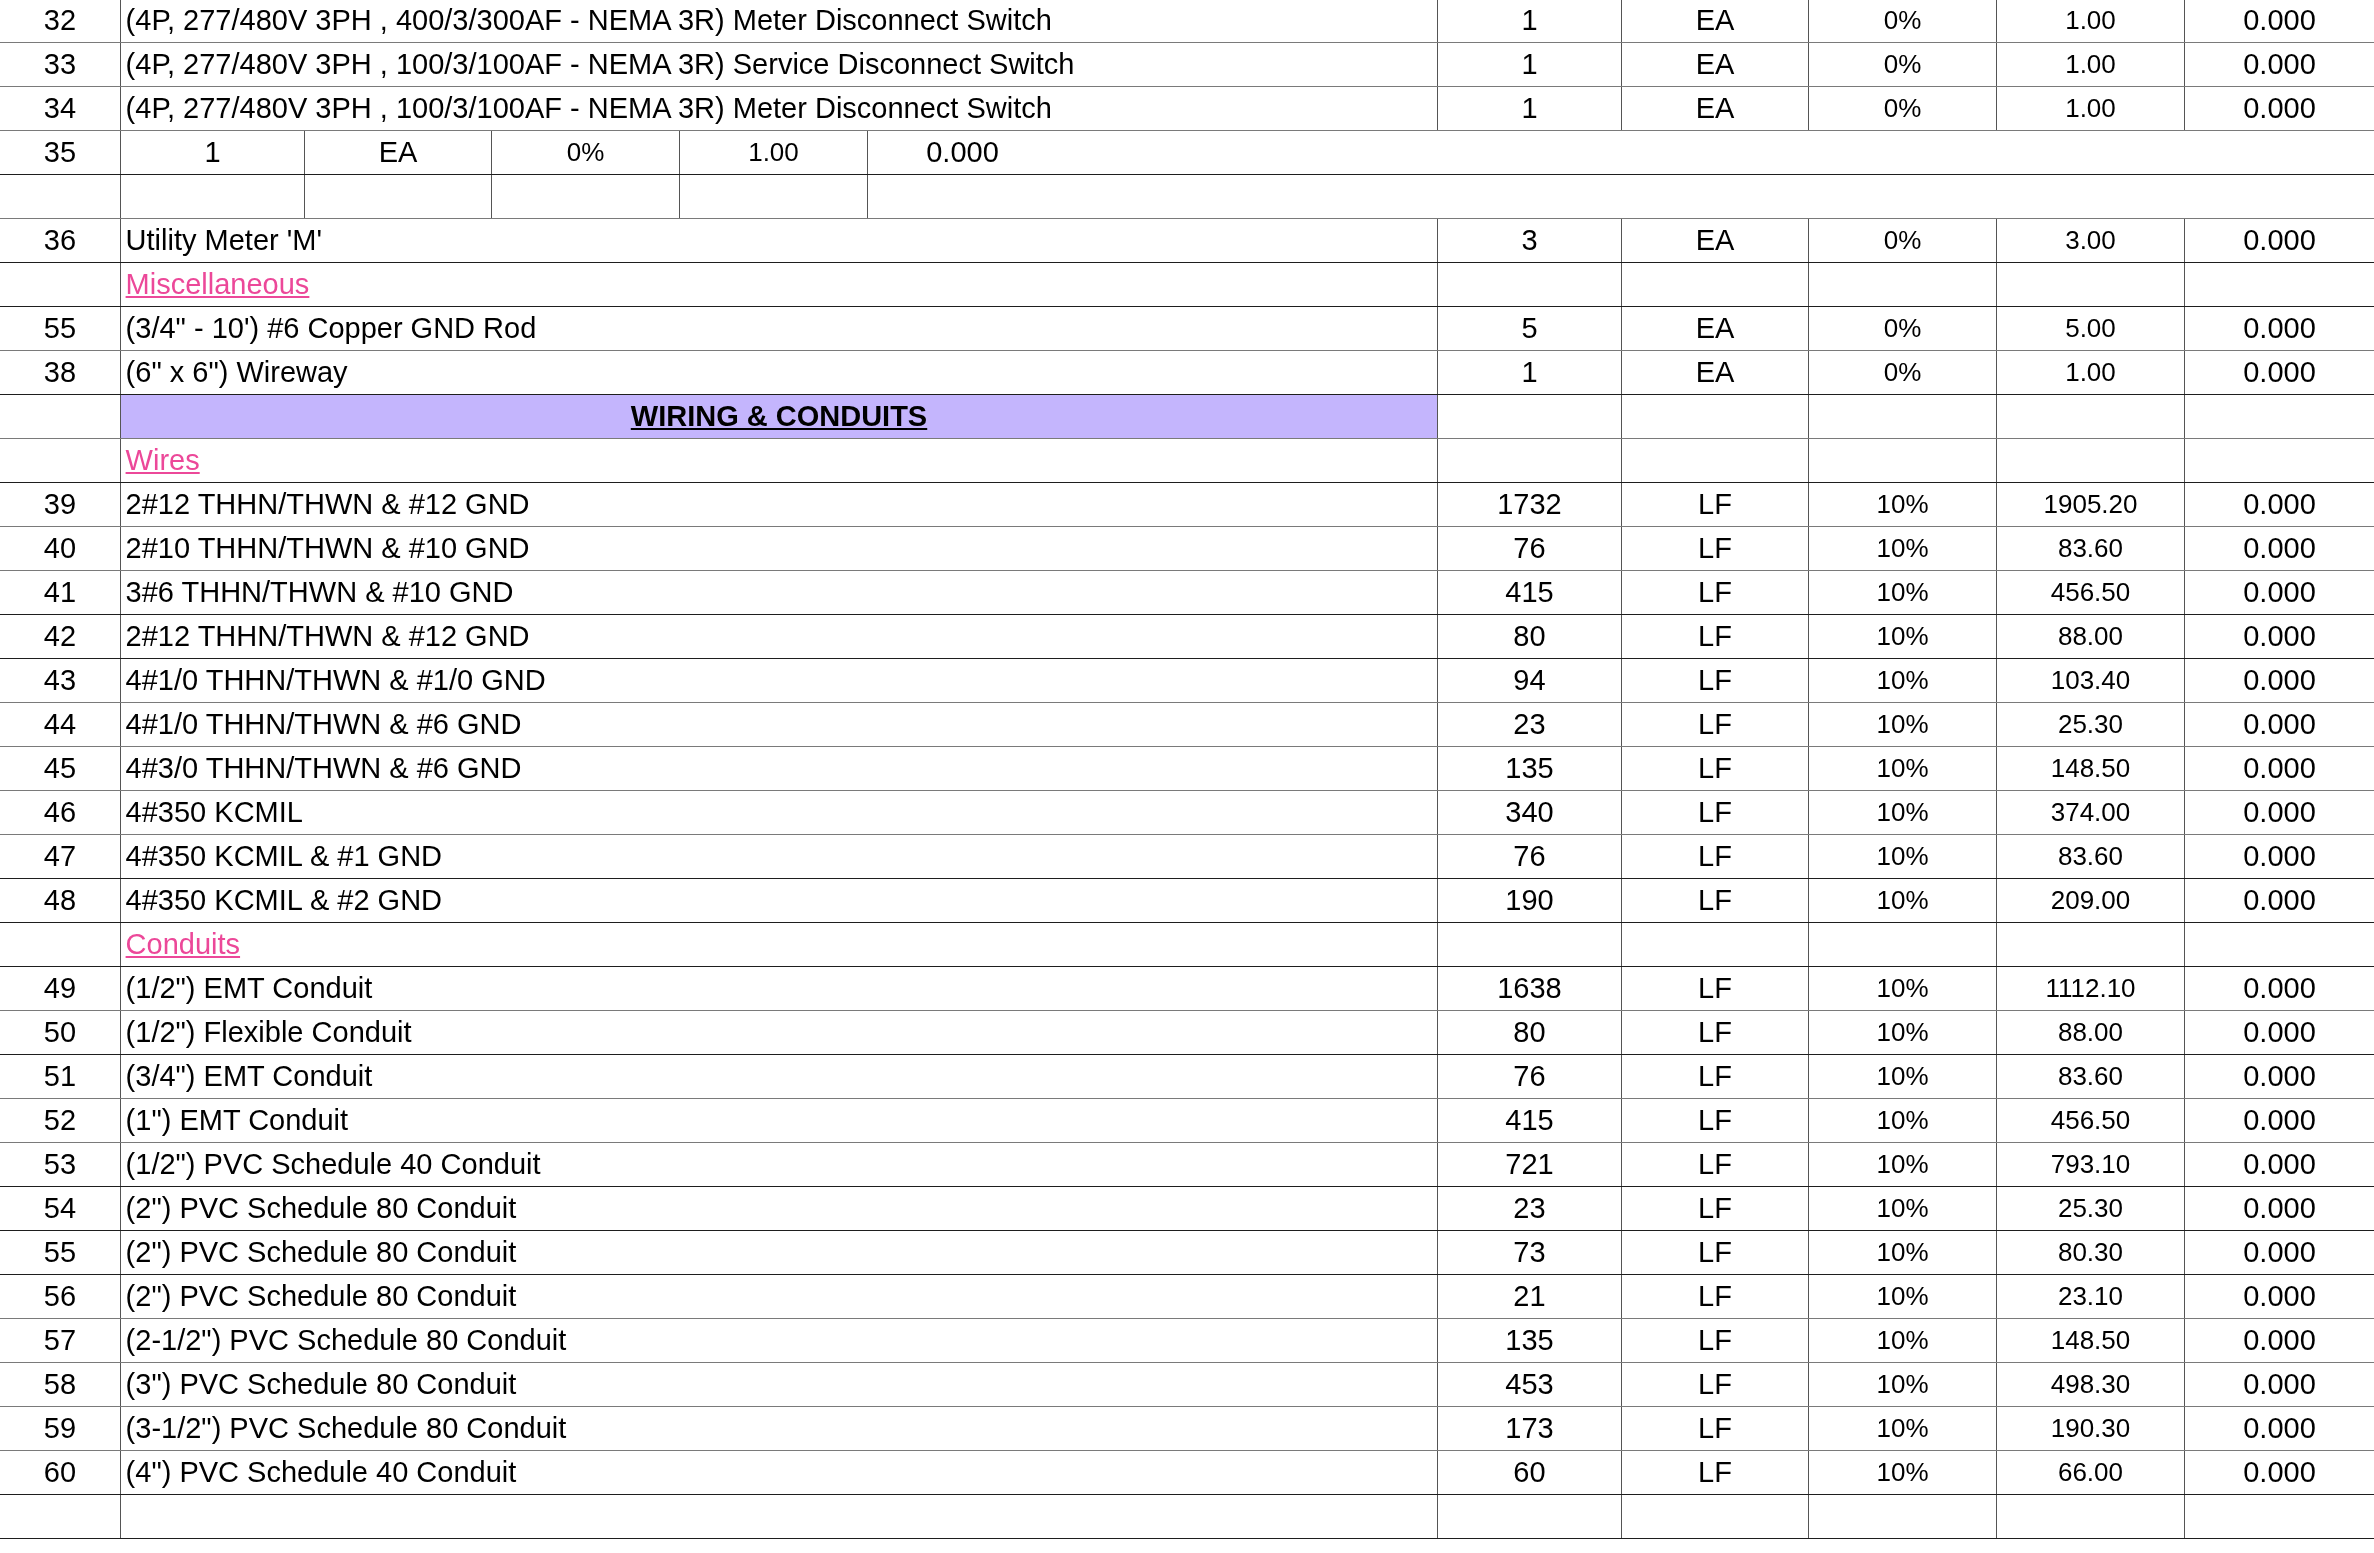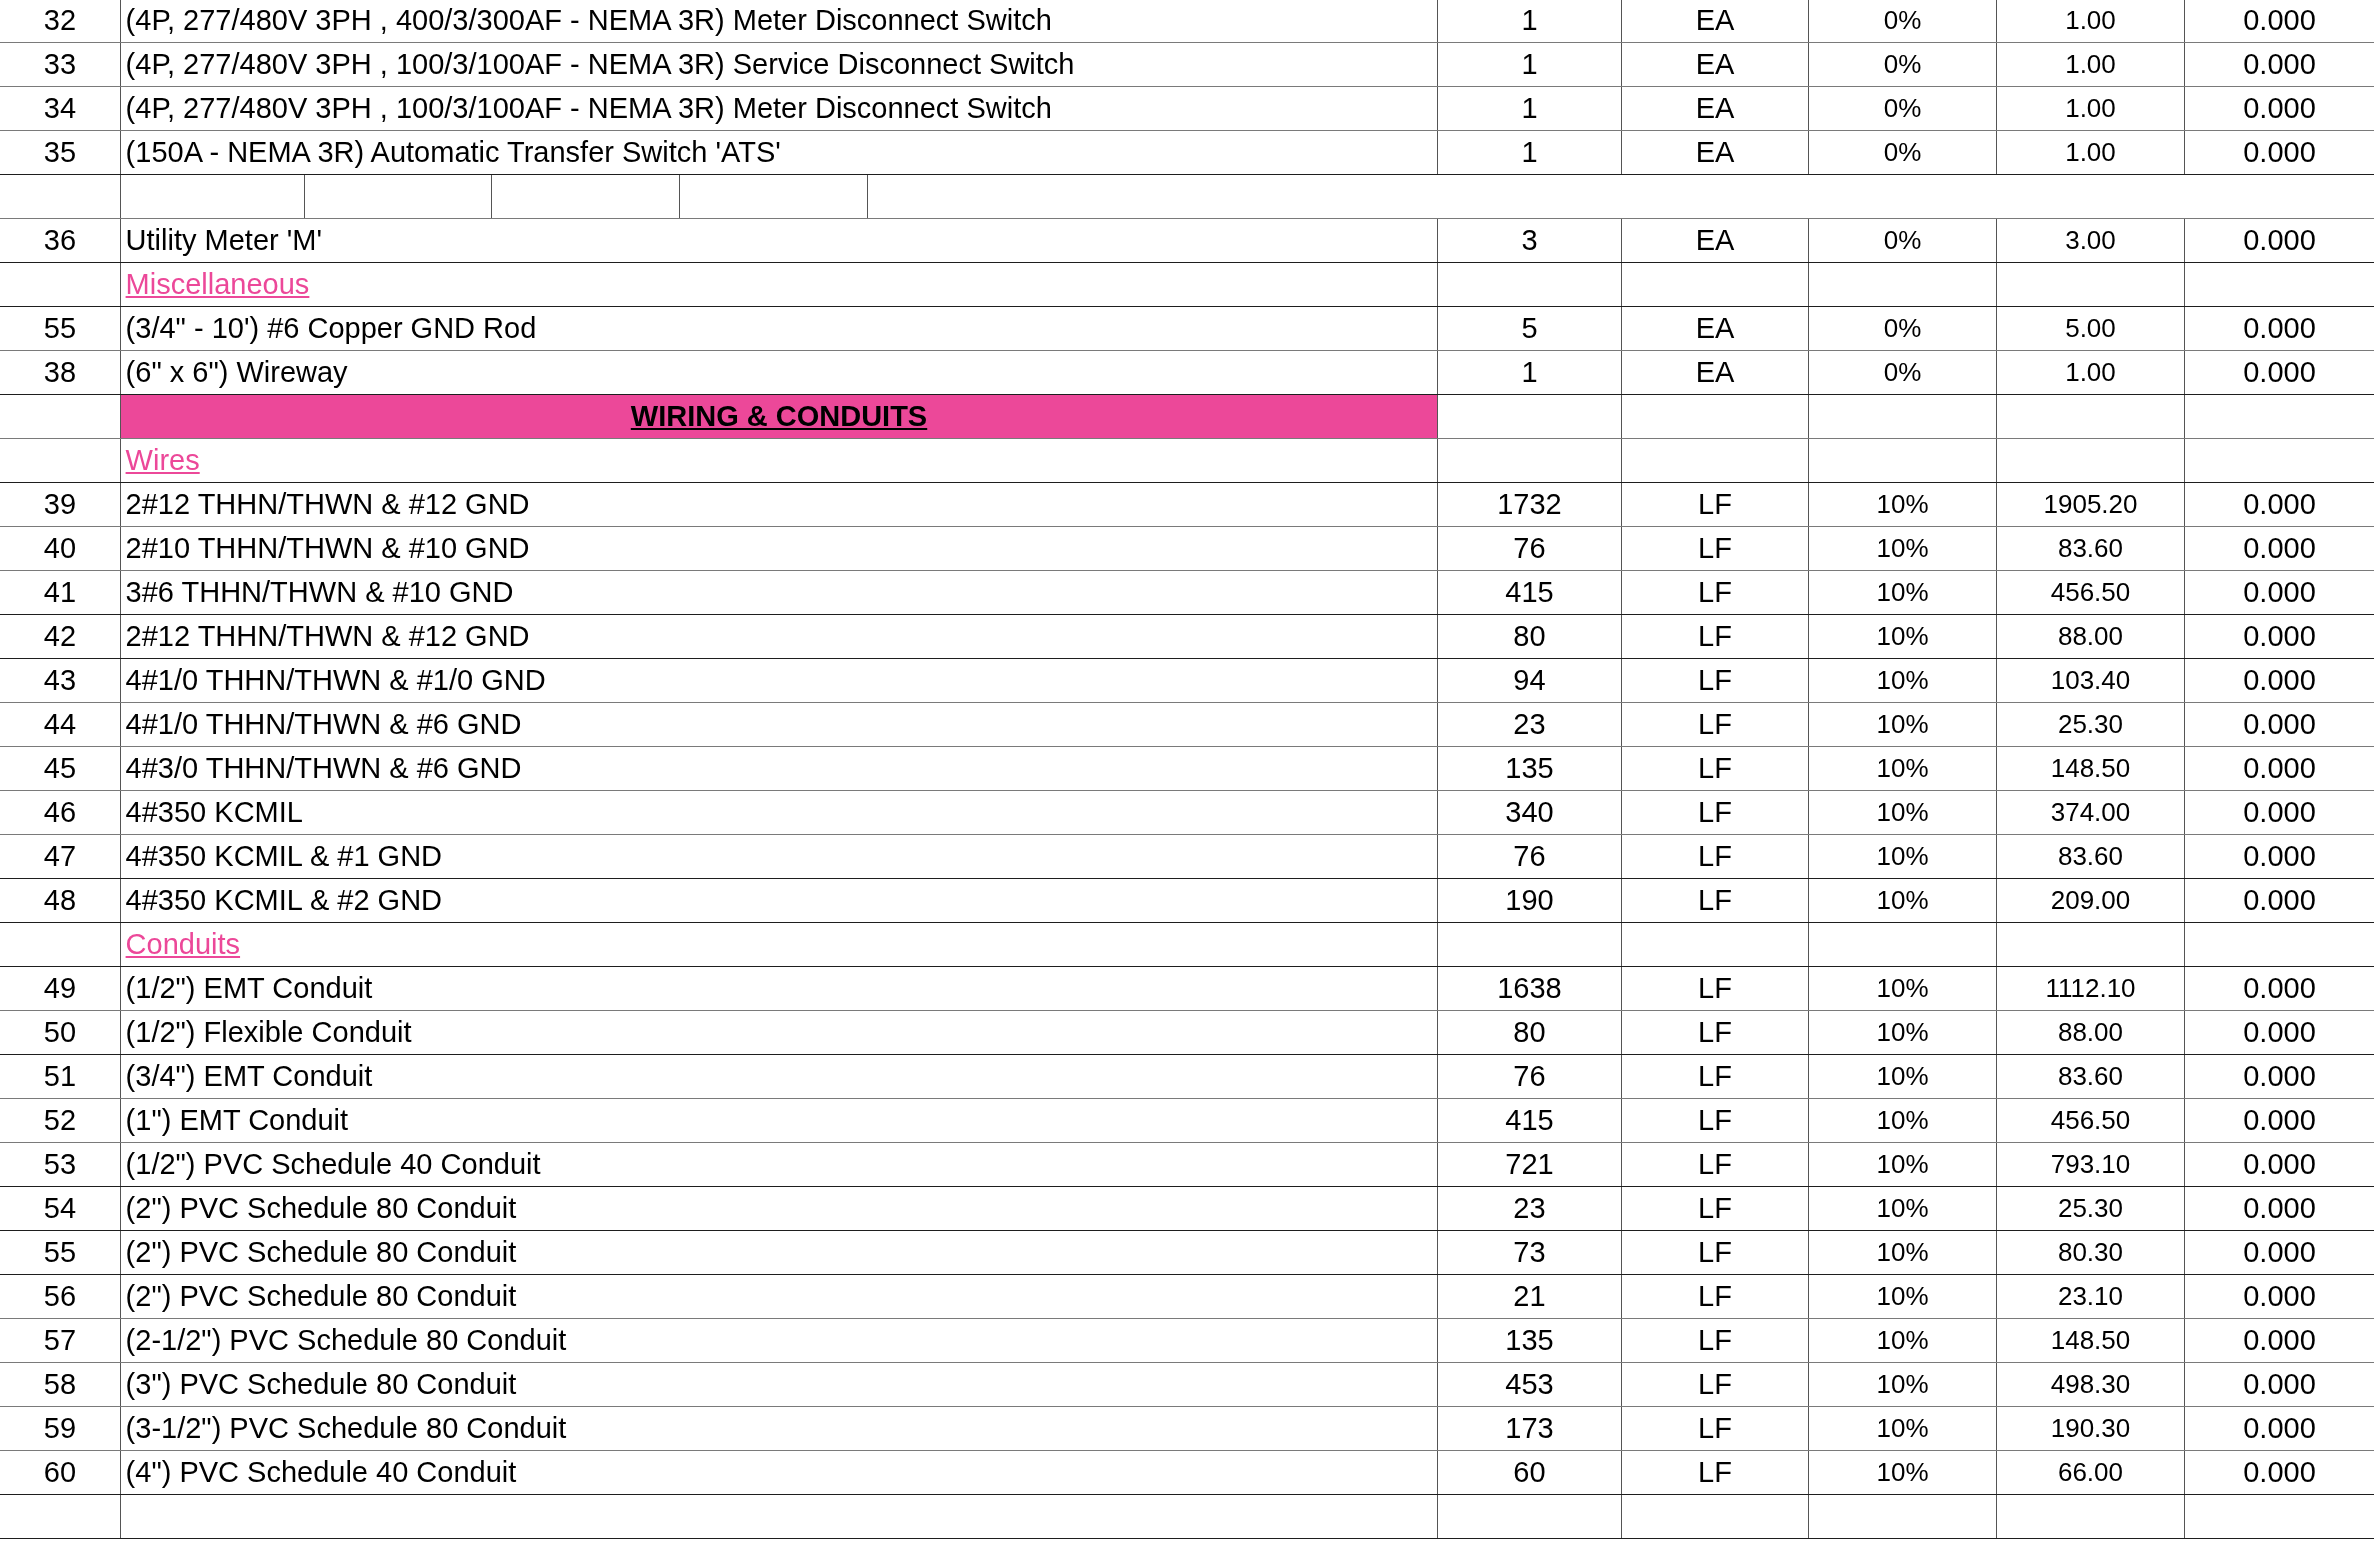--- a/index.html
+++ b/index.html
@@ -10,21 +10,21 @@
   .cell { box-sizing:border-box; display:flex; align-items:center; font-size:29px; border-right:1.4px solid #555; overflow:hidden; white-space:nowrap; }
   .c-num { width:121px; justify-content:center; }
   .c-desc { width:1317px; padding-left:4.6px; }
   .c-qty { width:184px; justify-content:center; }
   .c-unit { width:187px; justify-content:center; }
   .c-waste { width:188px; justify-content:center; font-size:26px; }
   .c-total { width:188px; justify-content:center; font-size:26px; }
   .c-price { width:189px; justify-content:center; border-right:none; }
   .sub-black { font-weight:bold; text-decoration:underline; color:#000; }
   .sub-red { font-weight:normal; text-decoration:underline; color:#ec4899; }
-  .band { background:#ec4899; justify-content:center; padding-left:0; }
+  .band { background:#c4b5fd; justify-content:center; padding-left:0; }
   .band span { font-weight:bold; text-decoration:underline; }
   .first { height:45px; }
 </style>
 </head>
 <body>
 
 <div class="sheet" id="sheet">
     <div class="row first">
       <div class="cell c-num">32</div>
       <div class="cell c-desc">(4P, 277/480V 3PH , 400/3/300AF - NEMA 3R) Meter Disconnect Switch</div>
@@ -47,21 +47,20 @@
       <div class="cell c-num">34</div>
       <div class="cell c-desc">(4P, 277/480V 3PH , 100/3/100AF - NEMA 3R) Meter Disconnect Switch</div>
       <div class="cell c-qty">1</div>
       <div class="cell c-unit">EA</div>
       <div class="cell c-waste">0%</div>
       <div class="cell c-total">1.00</div>
       <div class="cell c-price">0.000</div>
     </div>
     <div class="row dark">
       <div class="cell c-num">35</div>
-      <div class="cell c-desc">(150A - NEMA 3R) Automatic Transfer Switch 'ATS'</div>
       <div class="cell c-qty">1</div>
       <div class="cell c-unit">EA</div>
       <div class="cell c-waste">0%</div>
       <div class="cell c-total">1.00</div>
       <div class="cell c-price">0.000</div>
     </div>
     <div class="row">
       <div class="cell c-num"></div>
       <div class="cell c-qty"></div>
       <div class="cell c-unit"></div>

